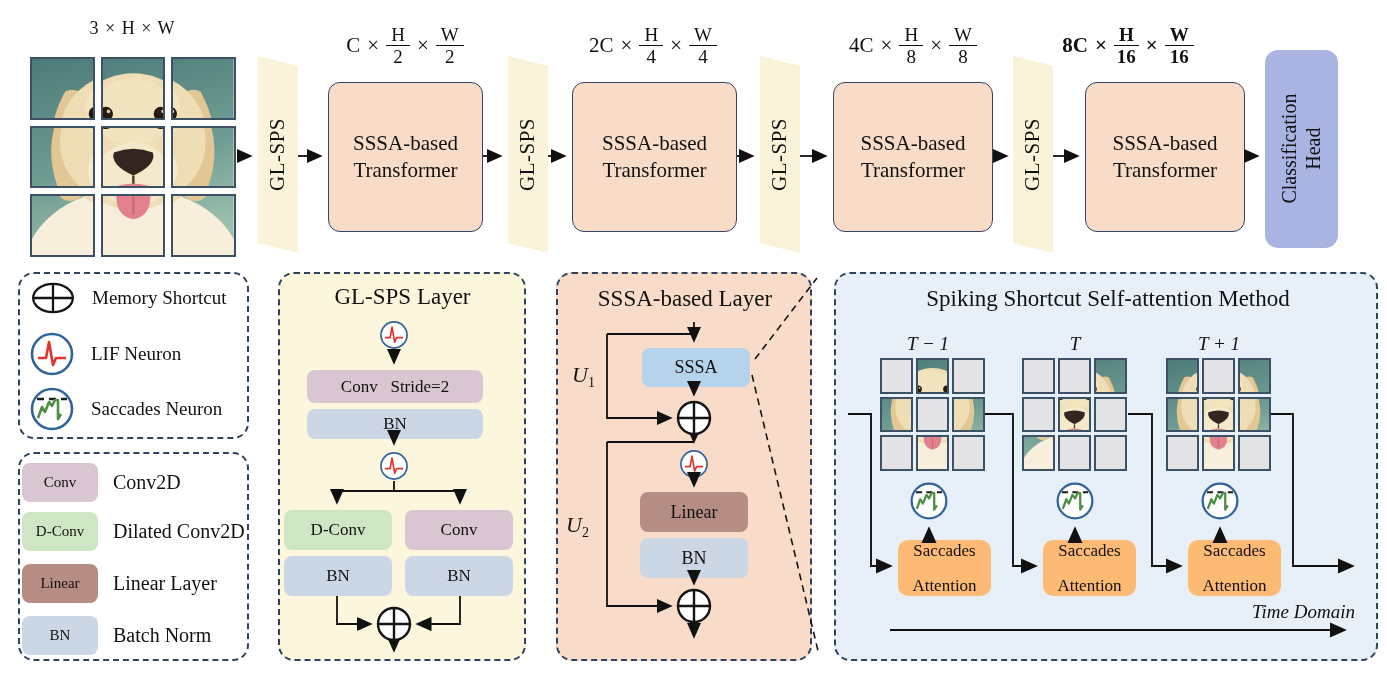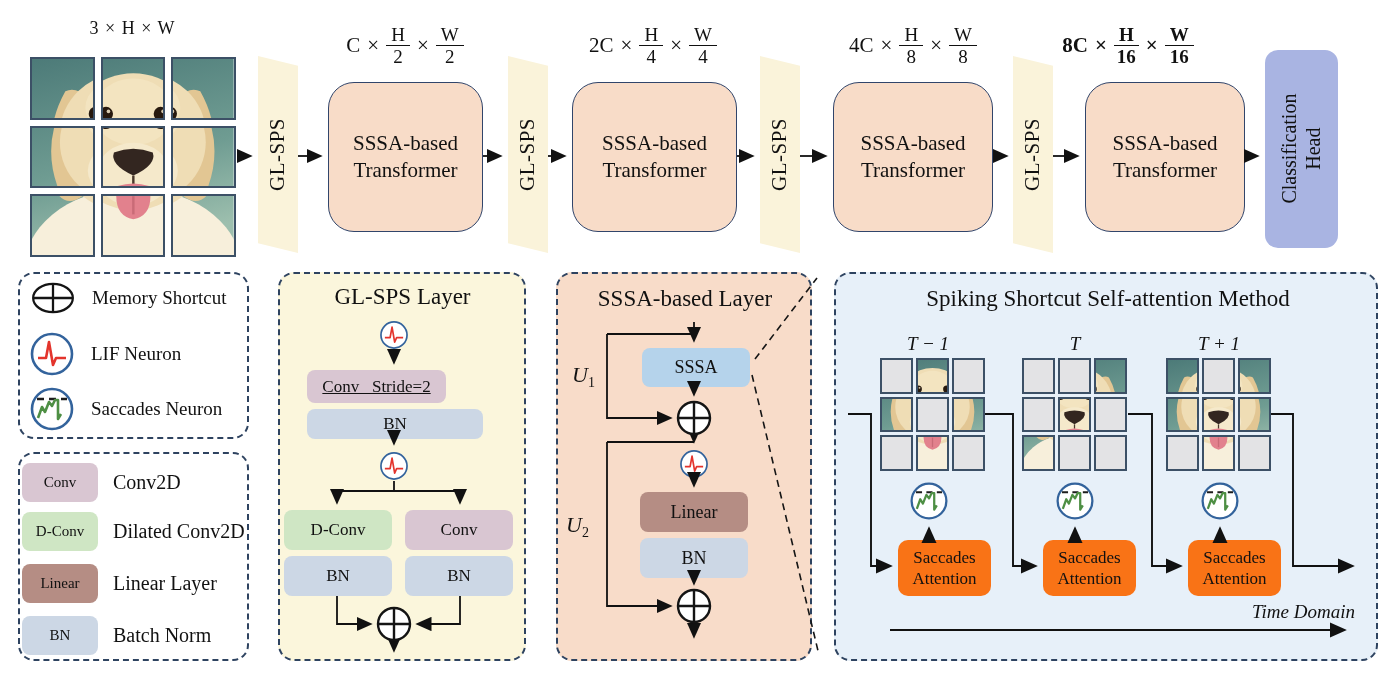--- a/index.html
+++ b/index.html
@@ -12,21 +12,21 @@
                font-size:21px; color:#111; }
   .frac { display:inline-flex; flex-direction:column; align-items:center; line-height:1.12; font-size:19px; }
   .frac .num { display:block; border-bottom:1.6px solid #111; padding:0 5px; }
   .times { font-size:21px; }
   .input-label { font-size:18px; text-align:center; letter-spacing:1px; }
 
   .glsps { background:#faf3da; clip-path:polygon(0 0,100% 5%,100% 100%,0 95%);
            display:flex; align-items:center; justify-content:center; }
   .glsps span { transform:rotate(-90deg); white-space:nowrap; font-size:21px; letter-spacing:.5px; }
 
-  .tbox { background:#f8dcc8; border:1.6px solid #31456b; border-radius:26px;
+  .tbox { background:#f8dcc8; border:1.6px solid #31456b; border-radius:12px;
           display:flex; flex-direction:column; align-items:center; justify-content:center;
           font-size:21px; line-height:1.3; text-align:center; }
 
   .head-box { background:#a9b4e2; border-radius:13px; display:flex; align-items:center; justify-content:center; }
   .head-box .vtxt { transform:rotate(-90deg); width:190px; text-align:center; font-size:20px; line-height:1.18; white-space:nowrap; }
 
   
   .panel { border:2px dashed #2e4360; border-radius:16px; background:#fff; }
   .panel.yellow { background:#fbf6dc; }
   .panel.peach  { background:#f8dcc9; }
@@ -41,22 +41,22 @@
   .chip-lbl { font-size:20px; white-space:nowrap; }
 
   
   .fbox { border-radius:8px; display:flex; align-items:center; justify-content:center;
           font-size:17px; white-space:pre; }
   .mauve { background:#d9c6d2; }
   .green { background:#cfe6c4; }
   .bluegray { background:#ccd7e5; }
   .brown { background:#b58d84; }
   .lightblue { background:#b5d3eb; }
-  .attn { background:#f97316; border-radius:10px; display:flex; flex-direction:column;
-          align-items:center; justify-content:center; font-size:17px; line-height:1.25; }
+  .attn { background:#fdba74; border-radius:10px; display:flex; flex-direction:column;
+          align-items:center; justify-content:space-between; font-size:17px; line-height:1.25; }
 
   .ulabel { font-size:22px; font-style:italic; }
   .ulabel sub { font-size:14px; font-style:normal; }
   .tstep { font-size:19px; font-style:italic; text-align:center; }
   .timedom { font-size:19px; font-style:italic; text-align:right; }
 
   
   .pgrid { display:grid; grid-template-columns:repeat(3,1fr); grid-template-rows:repeat(3,1fr); }
   .pgrid.big { gap:6px; }
   .pgrid.small { gap:3px; }
@@ -292,21 +292,21 @@
   </div>
   <div class="abs leg-row z2" style="left:22px; top:616px; gap:15px;">
     <span class="chip" style="background-color: rgb(204, 215, 229);">BN</span>
     <span class="chip-lbl">Batch Norm</span>
   </div>
 
   <div class="abs panel-title z2" style="left:295px; top:284px; width:215px;">GL-SPS Layer</div>
   <svg class="nicon z3" style="left:379px; top:320px;" width="30" height="30" viewBox="-23 -23 46 46">
       <use href="#icon-lif"></use>
     </svg>
-  <div class="abs fbox mauve z2" style="left:307px; top:370px; width:139px; height:33px;text-decoration:underline;">Conv   Stride=2</div>
+  <div class="abs fbox mauve z2" style="left:307px; top:370px; width:176px; height:33px;">Conv   Stride=2</div>
   <div class="abs fbox bluegray z2" style="left:307px; top:409px; width:176px; height:30px;">BN</div>
   <svg class="nicon z3" style="left:379px; top:451px;" width="30" height="30" viewBox="-23 -23 46 46">
       <use href="#icon-lif"></use>
     </svg>
   <div class="abs fbox green z2" style="left:284px; top:510px; width:108px; height:40px;">D-Conv</div>
   <div class="abs fbox mauve z2" style="left:405px; top:510px; width:108px; height:40px;">Conv</div>
   <div class="abs fbox bluegray z2" style="left:284px; top:556px; width:108px; height:40px;">BN</div>
   <div class="abs fbox bluegray z2" style="left:405px; top:556px; width:108px; height:40px;">BN</div>
 
   <div class="abs panel-title z2" style="left:565px; top:286px; width:240px;">SSSA-based Layer</div>

